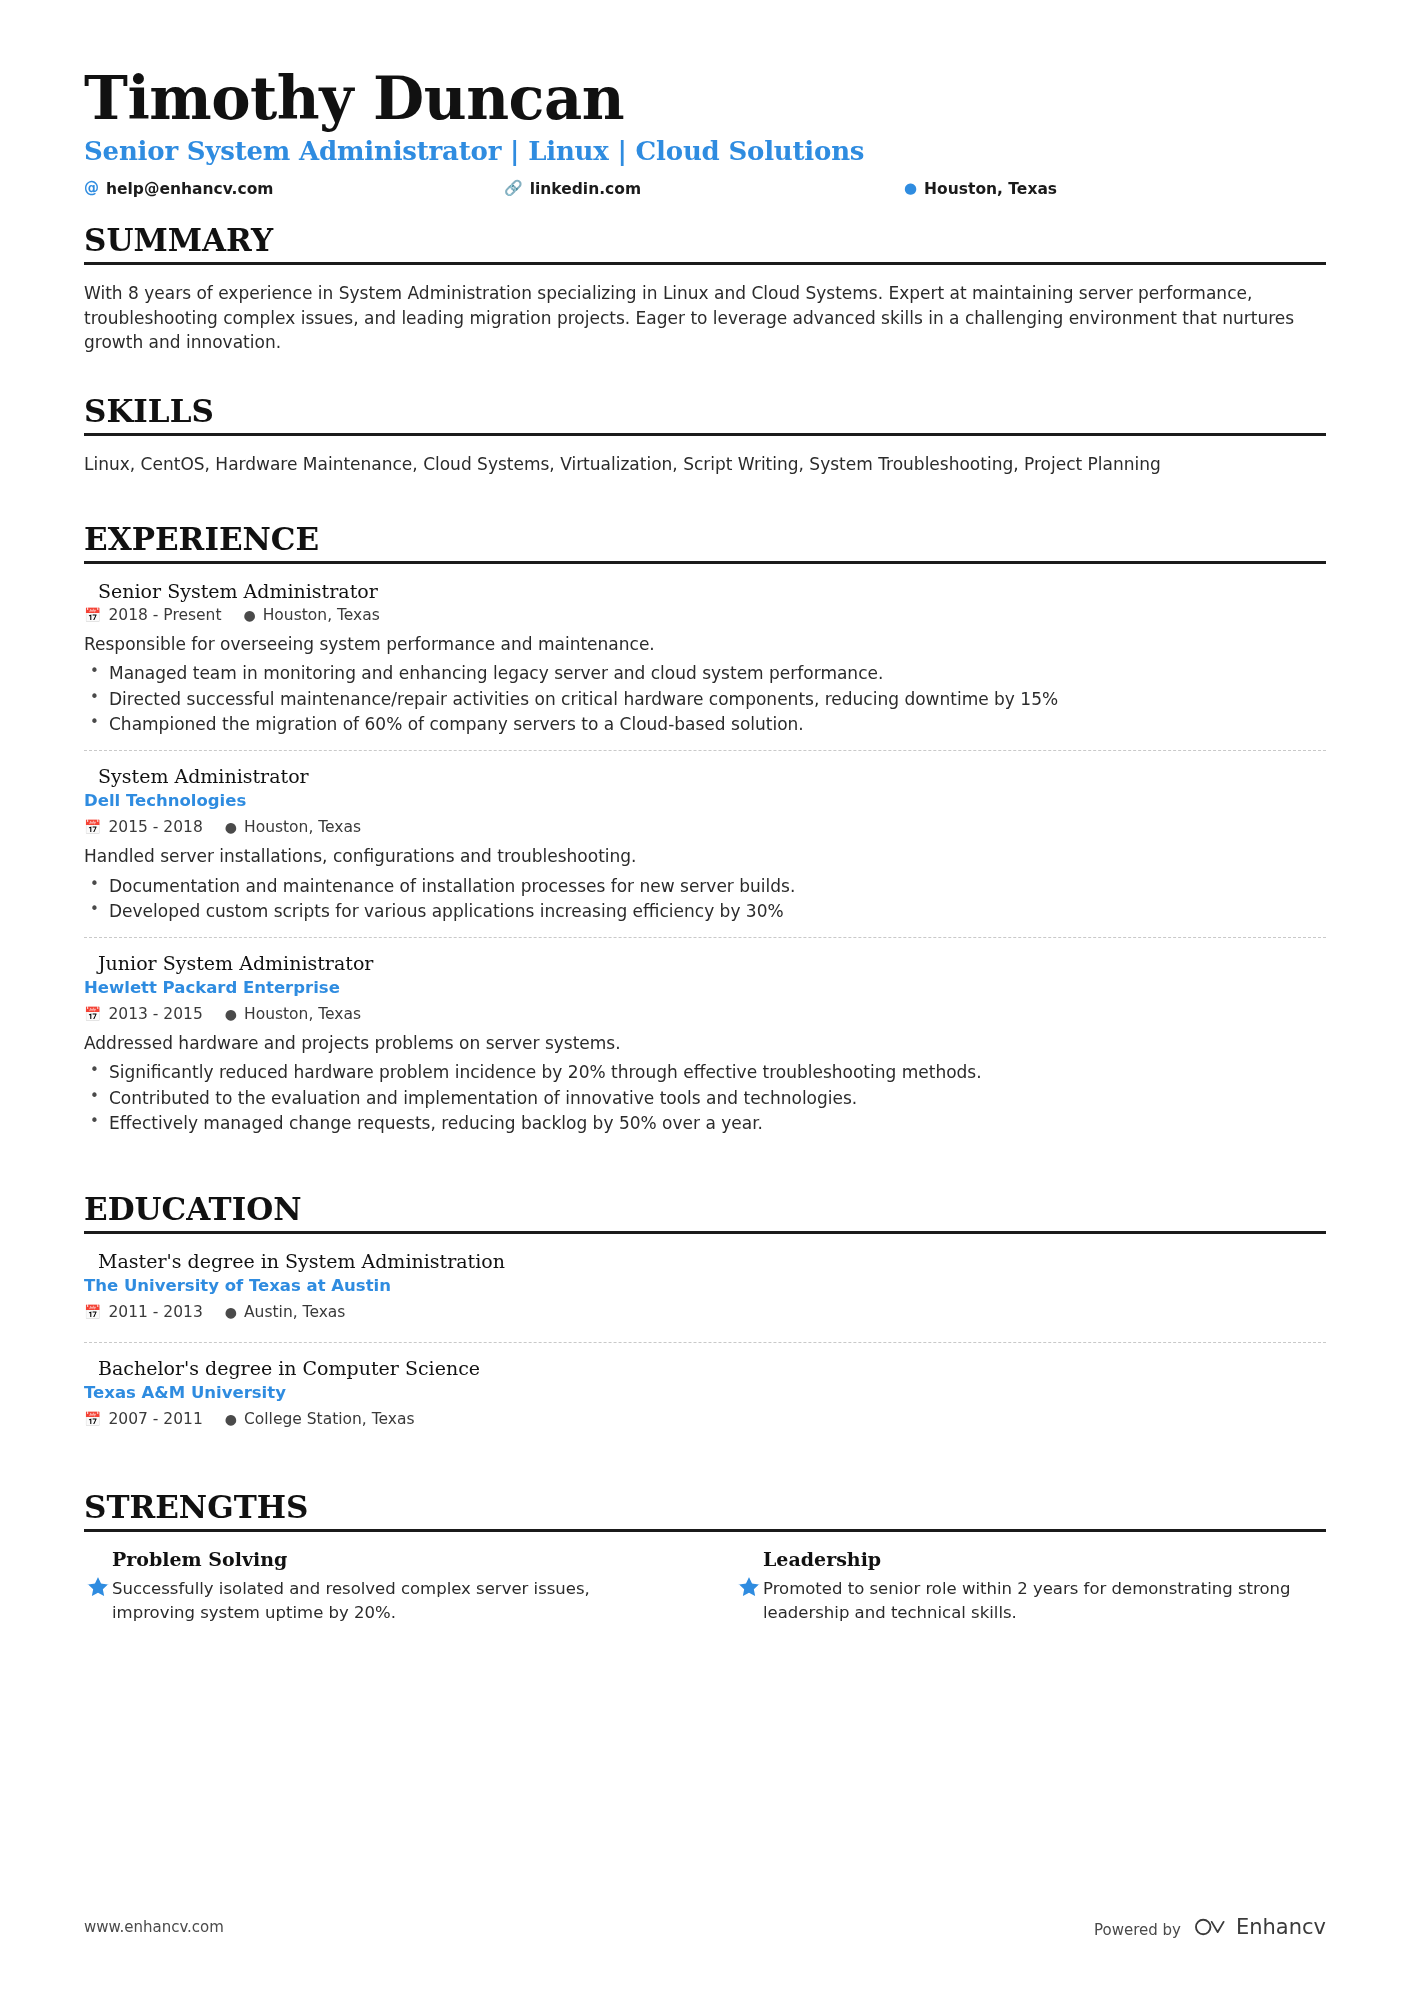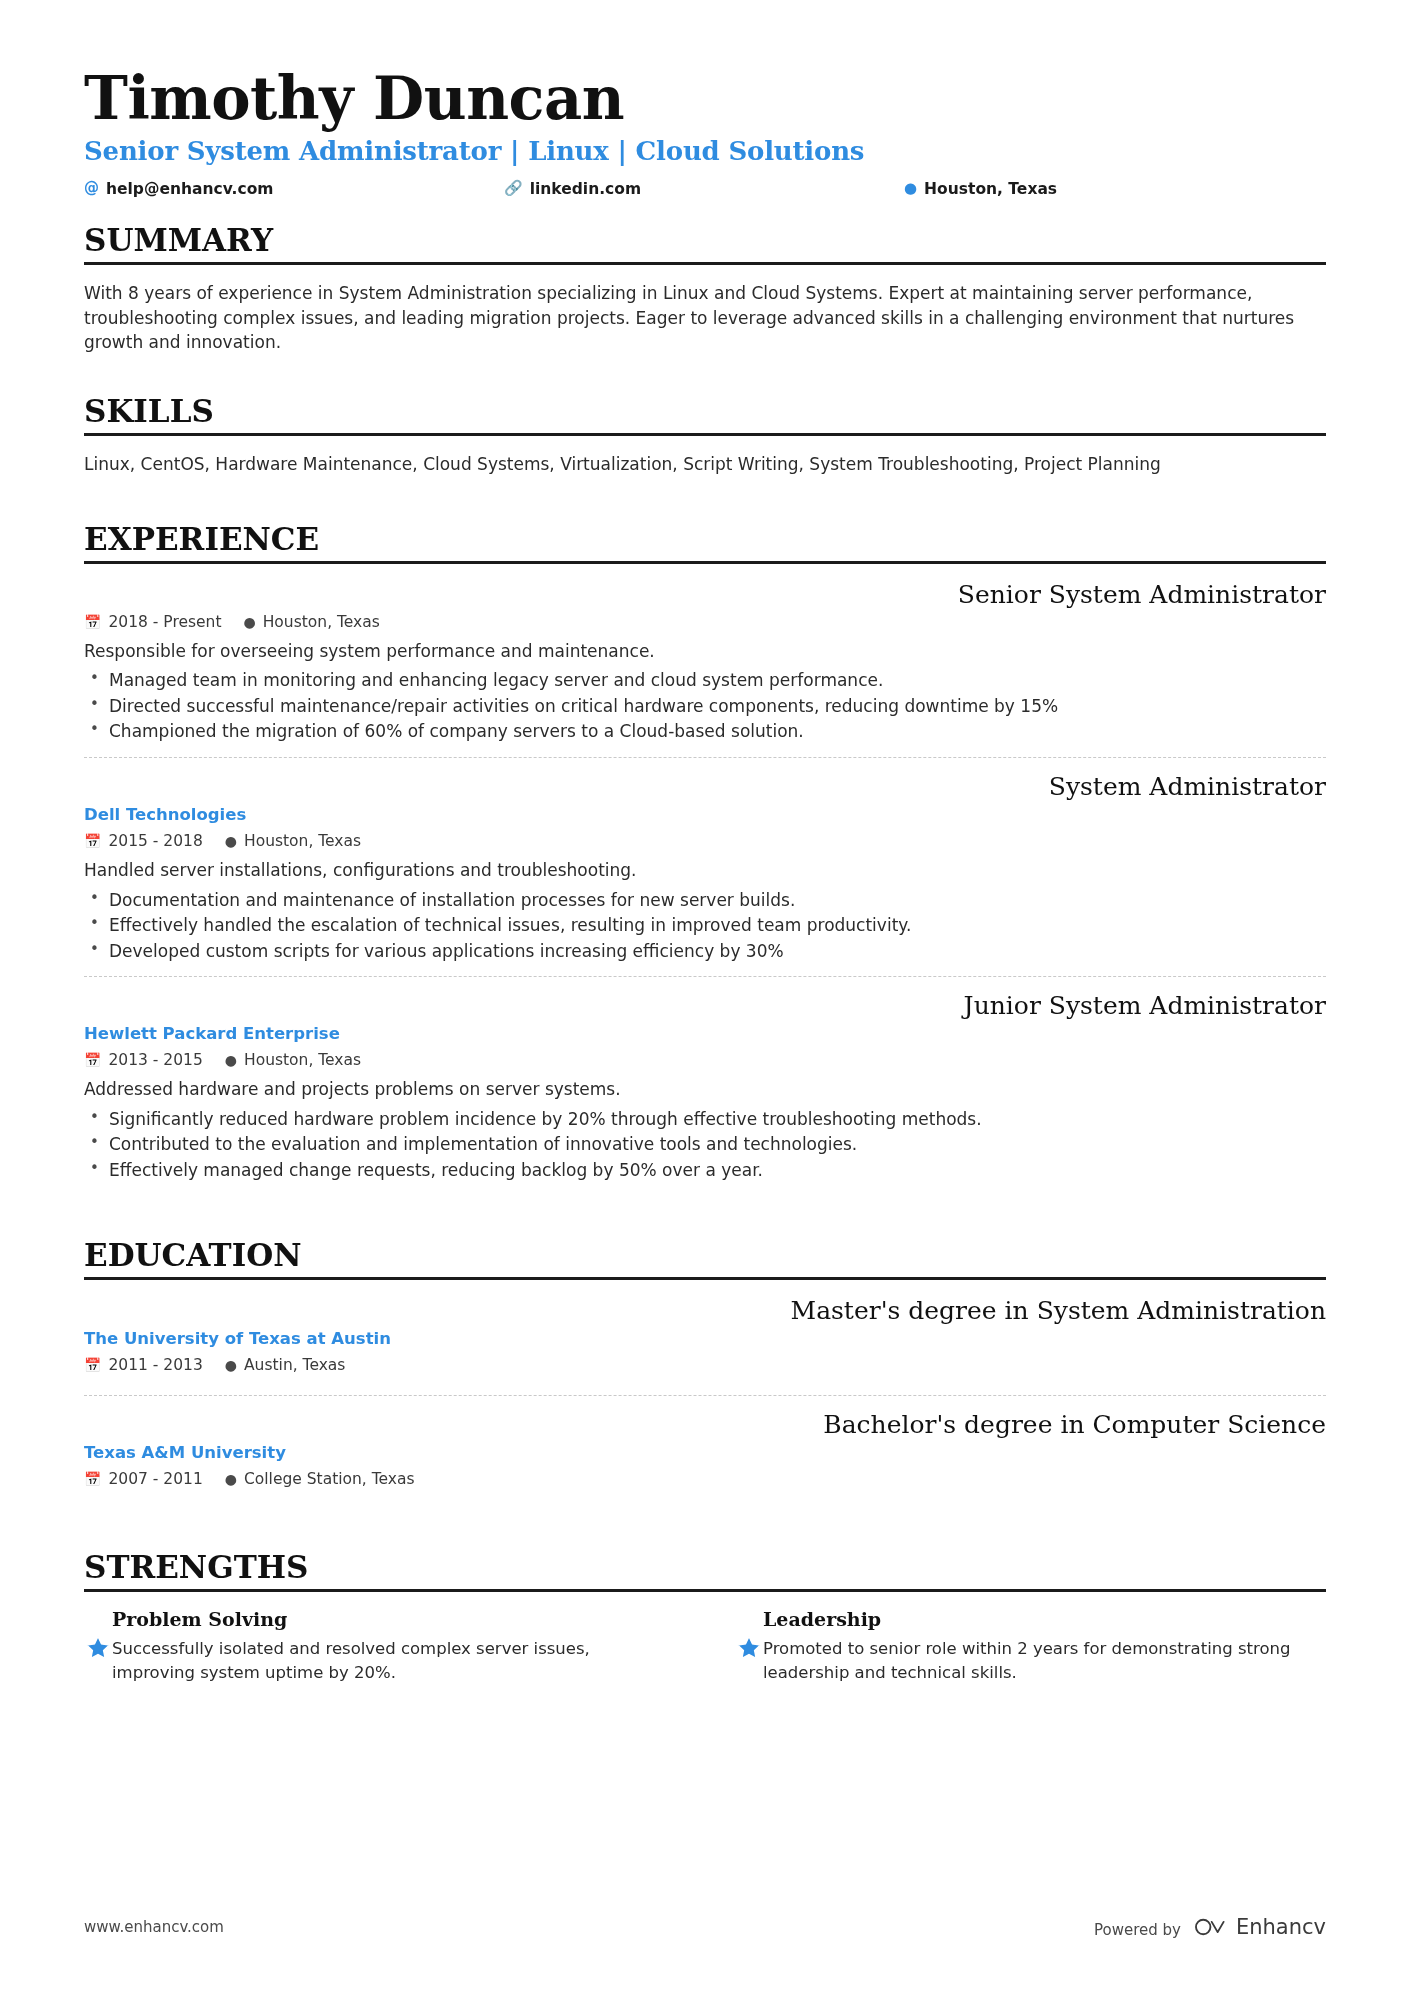--- a/index.html
+++ b/index.html
@@ -87,24 +87,23 @@
   }
 
   
   .entry { padding-bottom: 12px; }
   .entry.divided {
     border-bottom: 1px dashed #c9c9c9;
     margin-bottom: 14px;
   }
   .entry-title {
     font-family: "DejaVu Serif", serif;
-    font-size: 25px;
+    font-size: 19px;
     color: #111111;
     margin: 4px 0 4px 14px;
-    text-align: right;
   }
   .entry-org {
     font-size: 16.5px;
     font-weight: bold;
     color: #2f8ce0;
     margin-bottom: 8px;
   }
   .meta-row {
     display: flex;
     align-items: center;
@@ -279,21 +278,20 @@
           <span>2015 - 2018</span>
         </div>
         <div class="meta-item">
           <span class="meta-ico">●</span>
           <span>Houston, Texas</span>
         </div>
       </div>
       <p class="entry-desc">Handled server installations, configurations and troubleshooting.</p>
       <ul class="bullets">
         <li>Documentation and maintenance of installation processes for new server builds.</li>
-        <li>Effectively handled the escalation of technical issues, resulting in improved team productivity.</li>
         <li>Developed custom scripts for various applications increasing efficiency by 30%</li>
       </ul>
     </div>
 
     <div class="entry">
       <div class="entry-title">Junior System Administrator</div>
       <div class="entry-org">Hewlett Packard Enterprise</div>
       <div class="meta-row">
         <div class="meta-item">
           <span class="meta-ico">📅</span>

